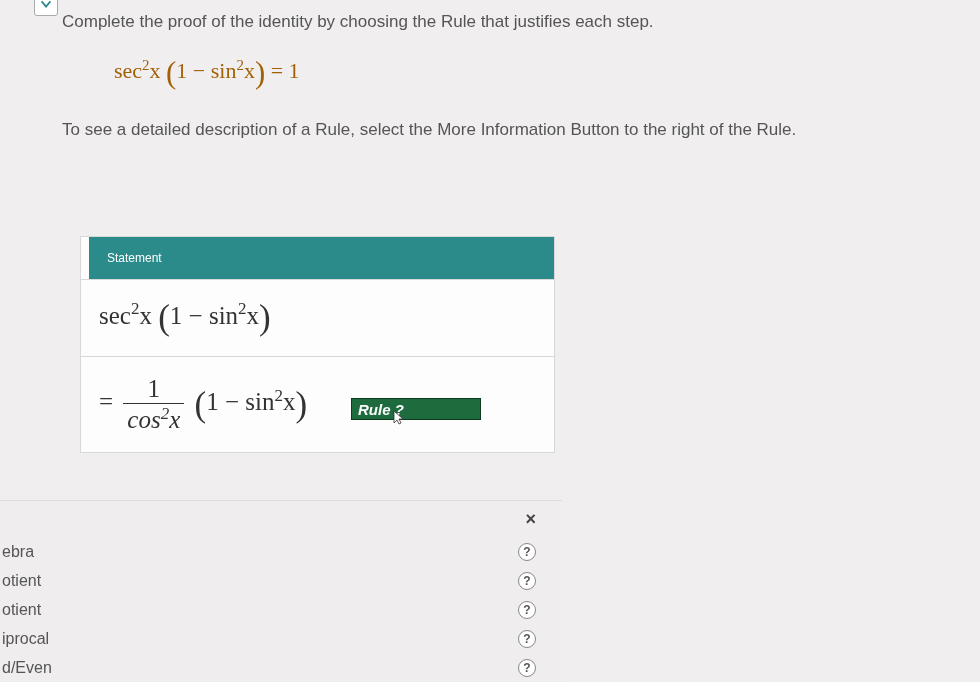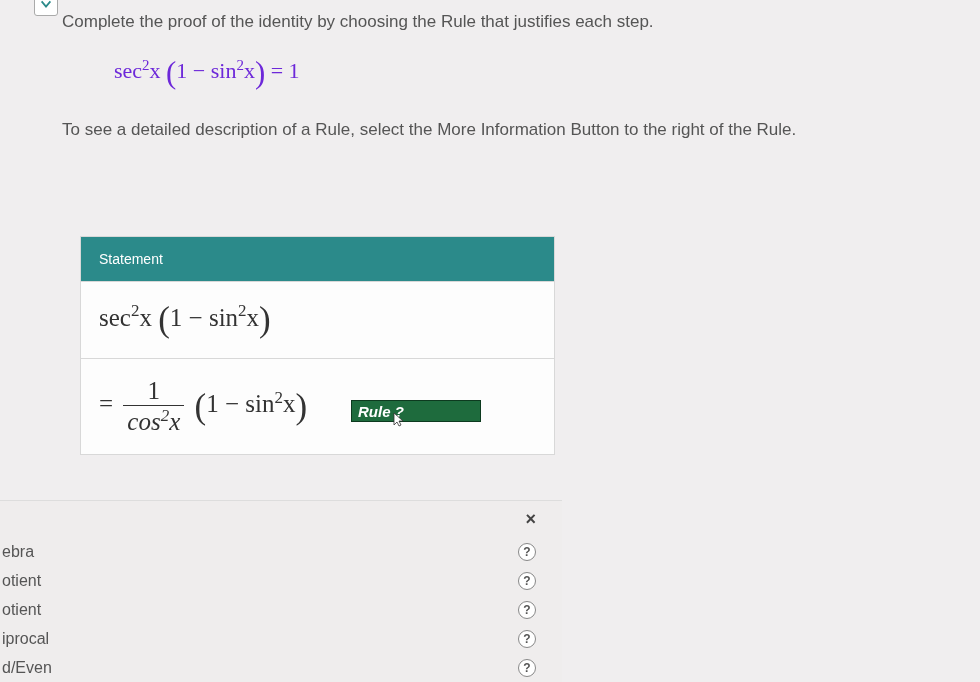--- a/index.html
+++ b/index.html
@@ -32,35 +32,36 @@
     top: 8px;
     right: 5px;
     font-size: 17px;
     color: #555;
     line-height: 1.6;
   }
   .equation-main {
     margin: 14px 0 18px 52px;
     font-family: 'Times New Roman', serif;
     font-size: 22px;
-    color: #6d28d9;
+    color: #a16207;
   }
   .table-wrap {
     position: absolute;
     left: 80px;
     top: 236px;
     width: 475px;
     background: #fdfdfd;
     border: 1px solid #d8d8d8;
   }
   .thead {
     display: flex;
     background: #2b8a8a;
     color: #fff;
-    font-size: 14px;
+    font-size: 12px;
+    margin-left: 8px;
   }
   .th-stmt { flex: 0 0 260px; padding: 14px 18px; }
   .th-rule { flex: 1; padding: 14px 18px; }
   .trow {
     display: flex;
     border-top: 1px solid #d8d8d8;
   }
   .td-stmt { flex: 0 0 260px; padding: 18px 18px; }
   .td-rule { flex: 1; padding: 18px 10px; display: flex; align-items: center; }
   .rule-select {

